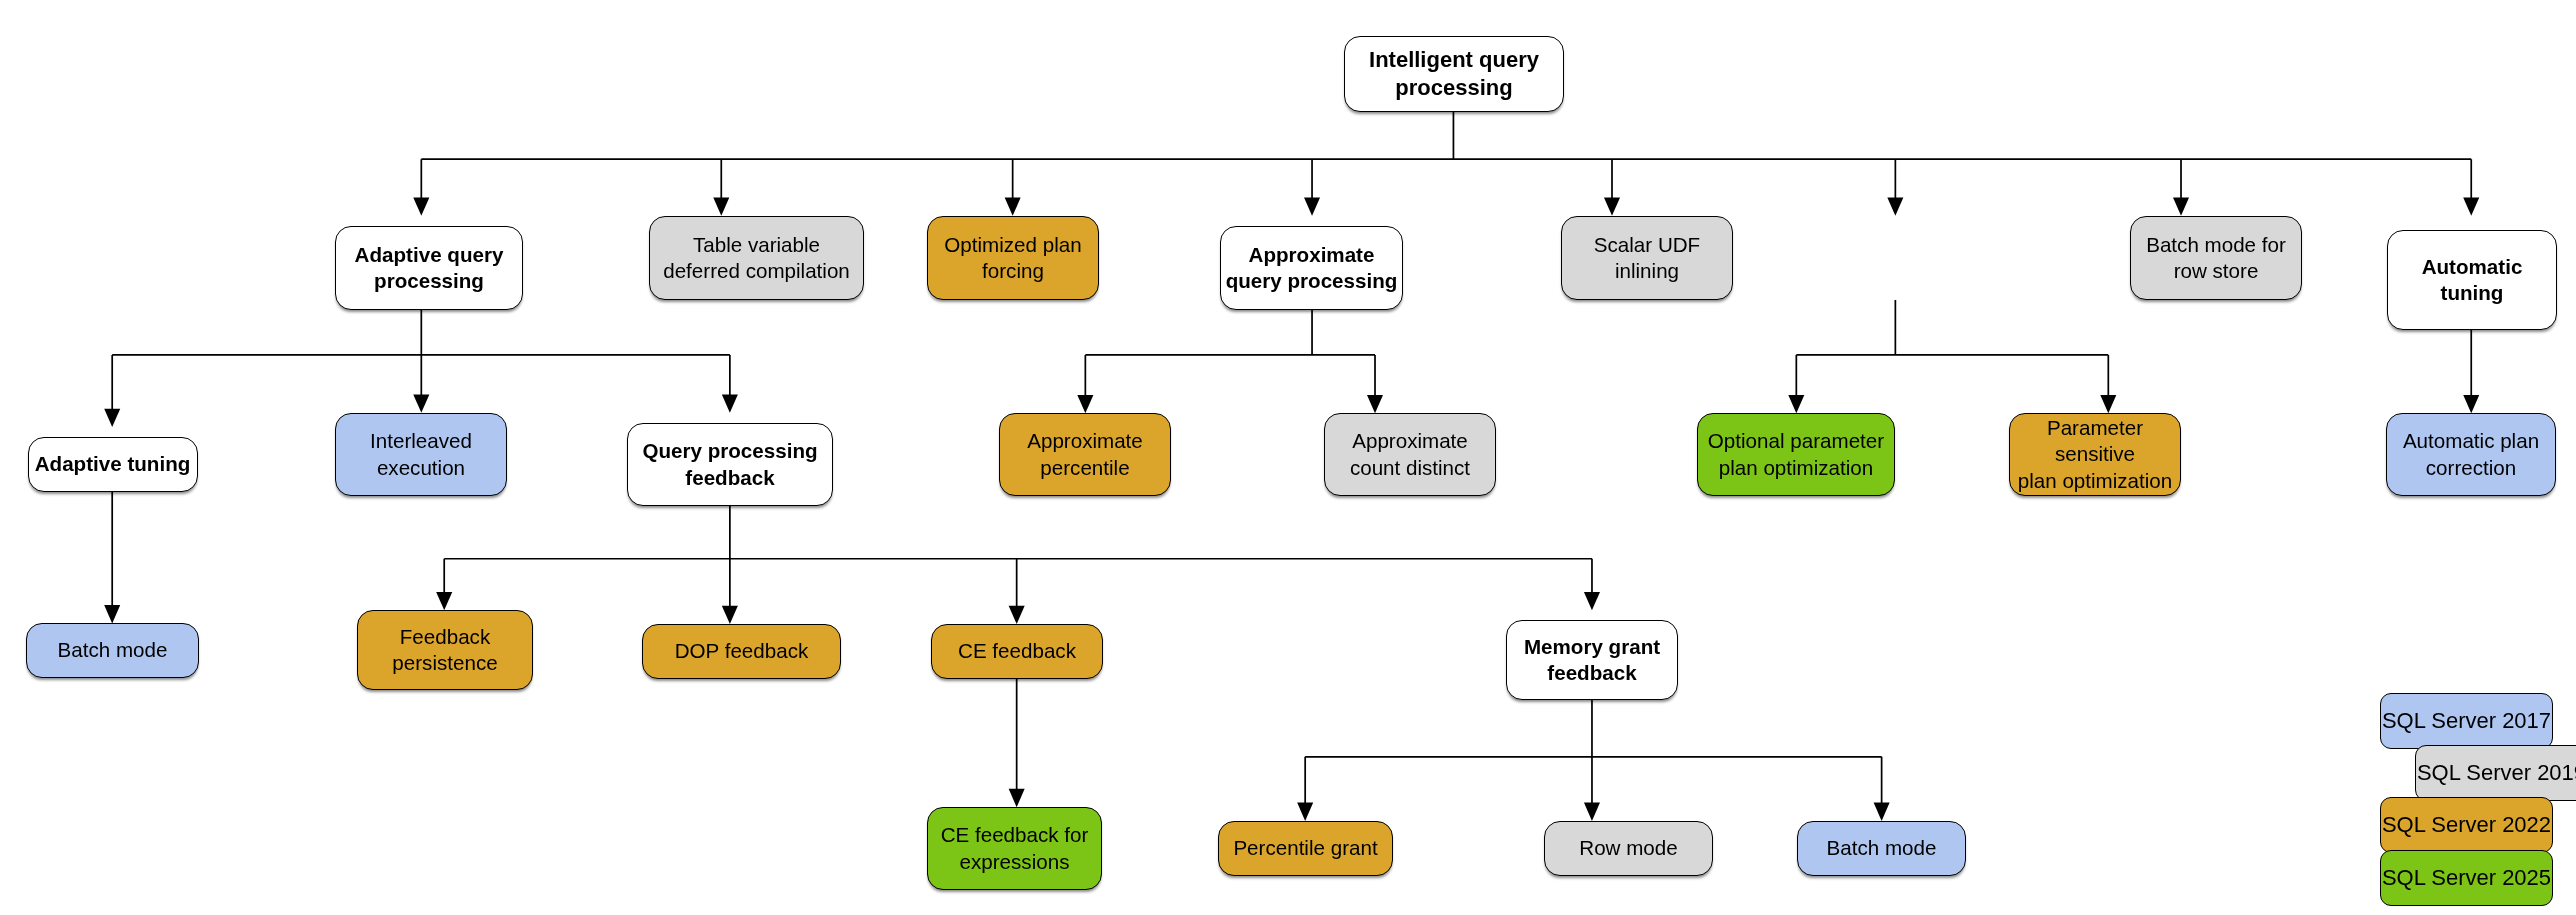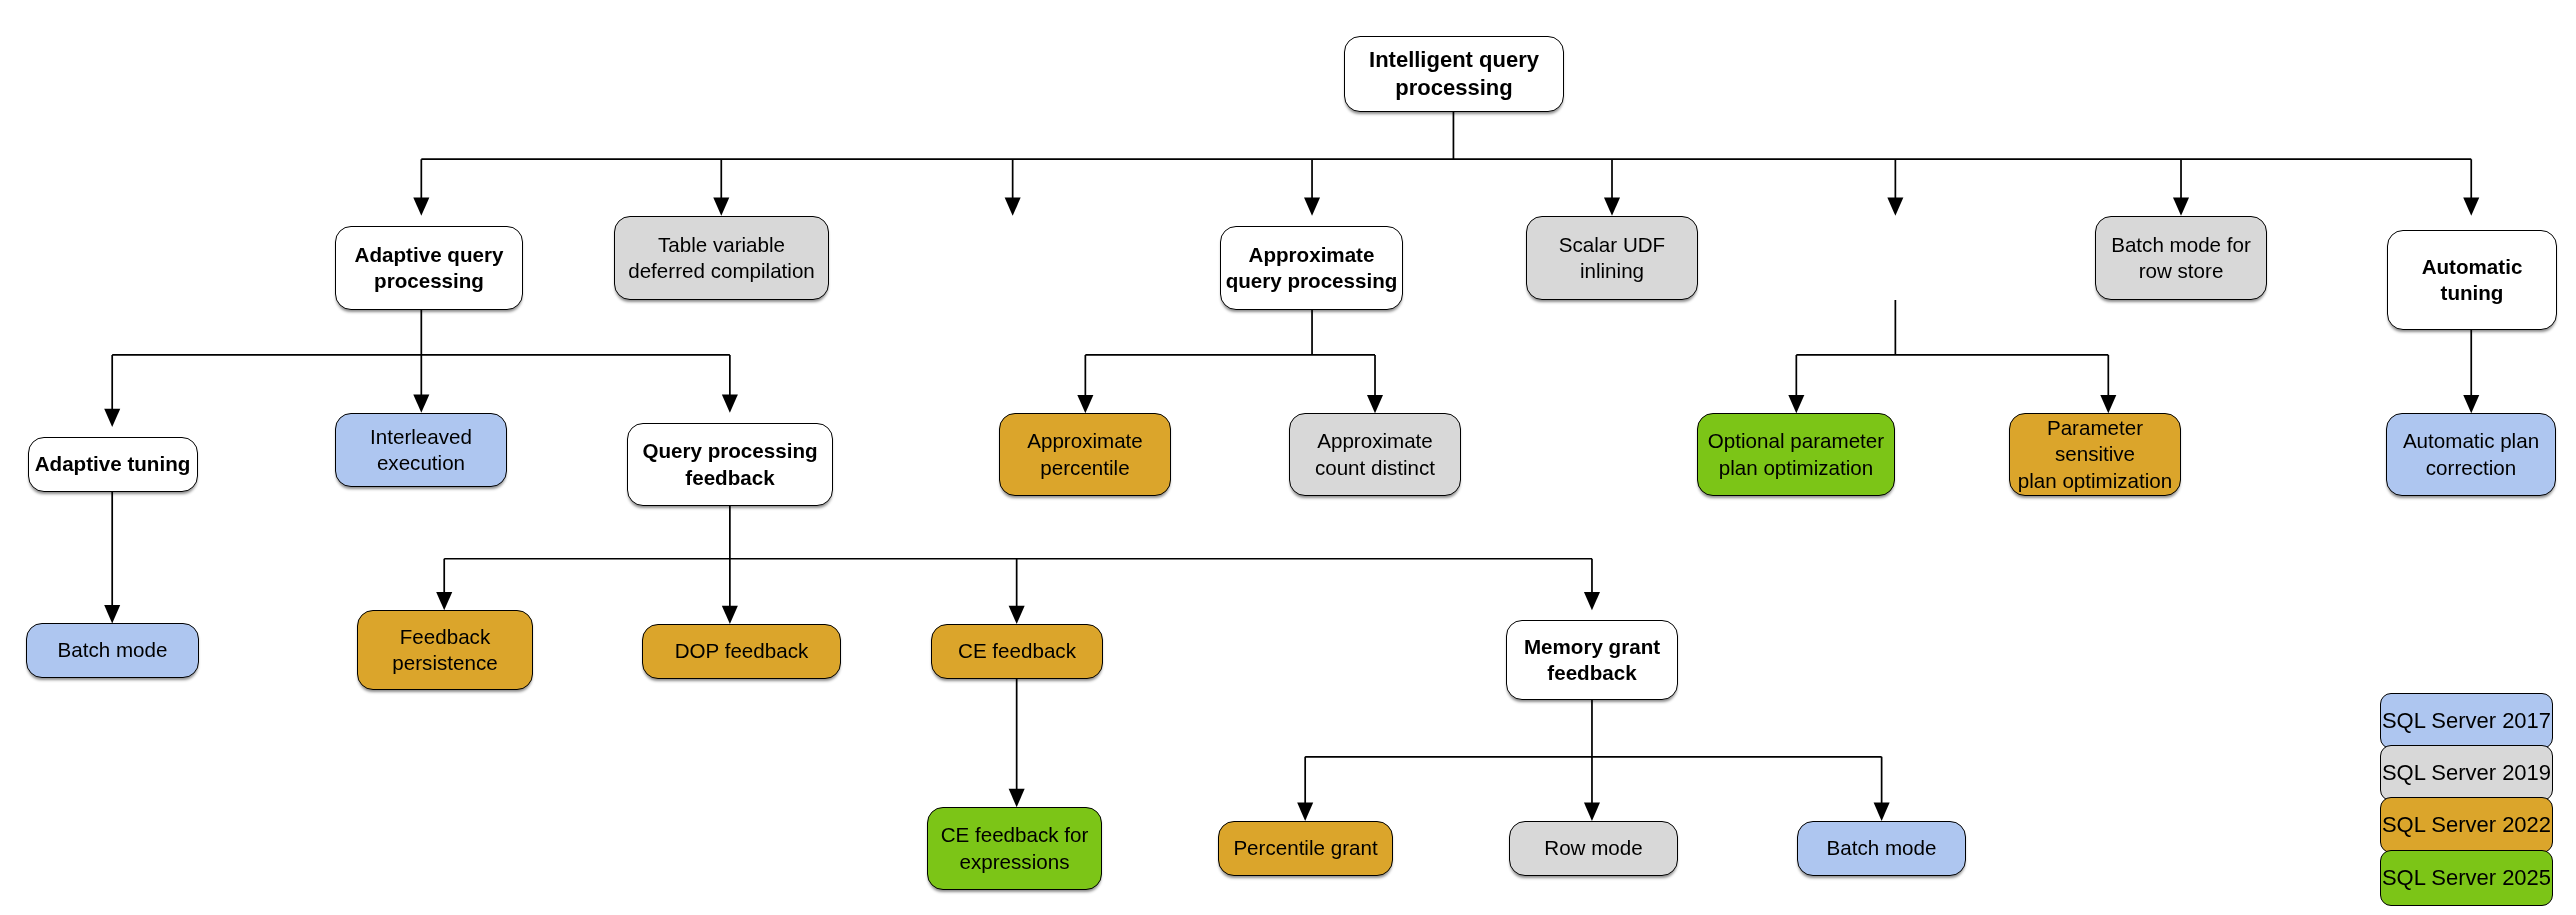--- a/index.html
+++ b/index.html
@@ -24,21 +24,21 @@
     background: #ffffff;
     color: #000;
     font-size: 20.6px;
     line-height: 1.28;
     white-space: pre-line;
     box-shadow: 0 2.9px 2.9px -1.1px rgba(0,0,0,0.45);
   }
   .cat { font-weight: bold; margin-top: 10px; }
   .root { font-size: 22px; }
   .v2017 { background: var(--sql2017, #AEC6F0); }
-  .v2019 { background: var(--sql2019, #D8D8D8); }
+  .v2019 { background: var(--sql2019, #D8D8D8); margin-left: 35px; }
   .v2022 { background: var(--sql2022, #DBA52B); }
   .v2025 { background: var(--sql2025, #7CC517); }
   .legend-item {
     position: absolute;
     box-sizing: border-box;
     left: 2380px;
     width: 173px;
     height: 56px;
     border: 1.1px solid #000;
     border-radius: 11px;
@@ -96,31 +96,33 @@
     </g>
   </svg>
 
   <div class="node cat root" style="left:1344px;top:26px;width:220px;height:76px">Intelligent query
 processing</div>
 
   <div class="node cat" style="left:335px;top:216px;width:188px;height:84px">Adaptive query
 processing</div>
   <div class="node v2019" style="left:614px;top:216px;width:215px;height:84px">Table variable
 deferred compilation</div>
+  <div class="node v2022" style="left:927px;top:216px;width:172px;height:84px">Optimized plan
+forcing</div>
   <div class="node cat" style="left:1220px;top:216px;width:183px;height:84px">Approximate
 query processing</div>
   <div class="node v2019" style="left:1526px;top:216px;width:172px;height:84px">Scalar UDF
 inlining</div>
   <div class="node v2019" style="left:2095px;top:216px;width:172px;height:84px">Batch mode for
 row store</div>
   <div class="node cat" style="left:2387px;top:220px;width:170px;height:100px">Automatic
 tuning</div>
 
   <div class="node cat" style="left:27.5px;top:427px;width:170px;height:55px">Adaptive tuning</div>
-  <div class="node v2017" style="left:335px;top:413px;width:172px;height:74px">Interleaved
+  <div class="node v2017" style="left:335px;top:413px;width:172px;height:83px">Interleaved
 execution</div>
   <div class="node cat" style="left:627px;top:413px;width:206px;height:83px">Query processing
 feedback</div>
   <div class="node v2022" style="left:999px;top:413px;width:172px;height:83px">Approximate
 percentile</div>
   <div class="node v2019" style="left:1289px;top:413px;width:172px;height:83px">Approximate
 count distinct</div>
   <div class="node v2025" style="left:1697px;top:413px;width:198px;height:83px">Optional parameter
 plan optimization</div>
   <div class="node v2022" style="left:2009px;top:413px;width:172px;height:83px">Parameter sensitive

